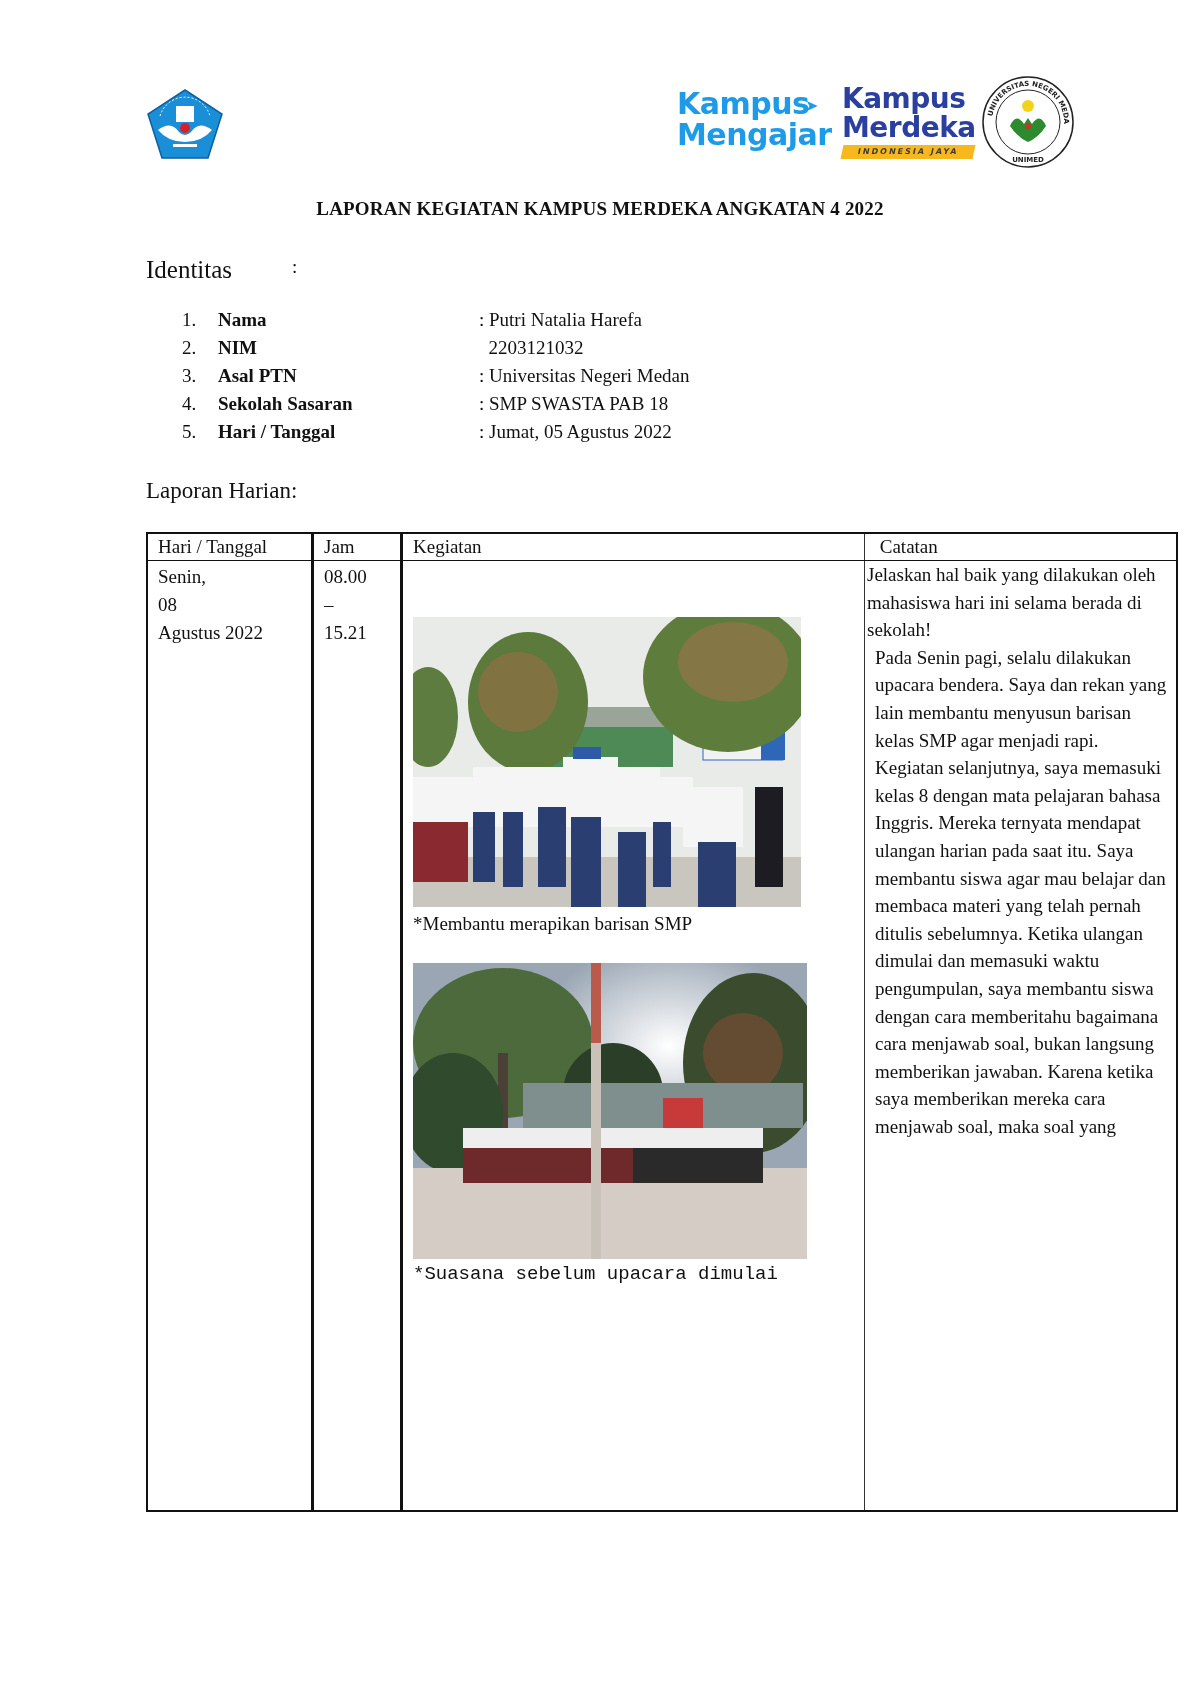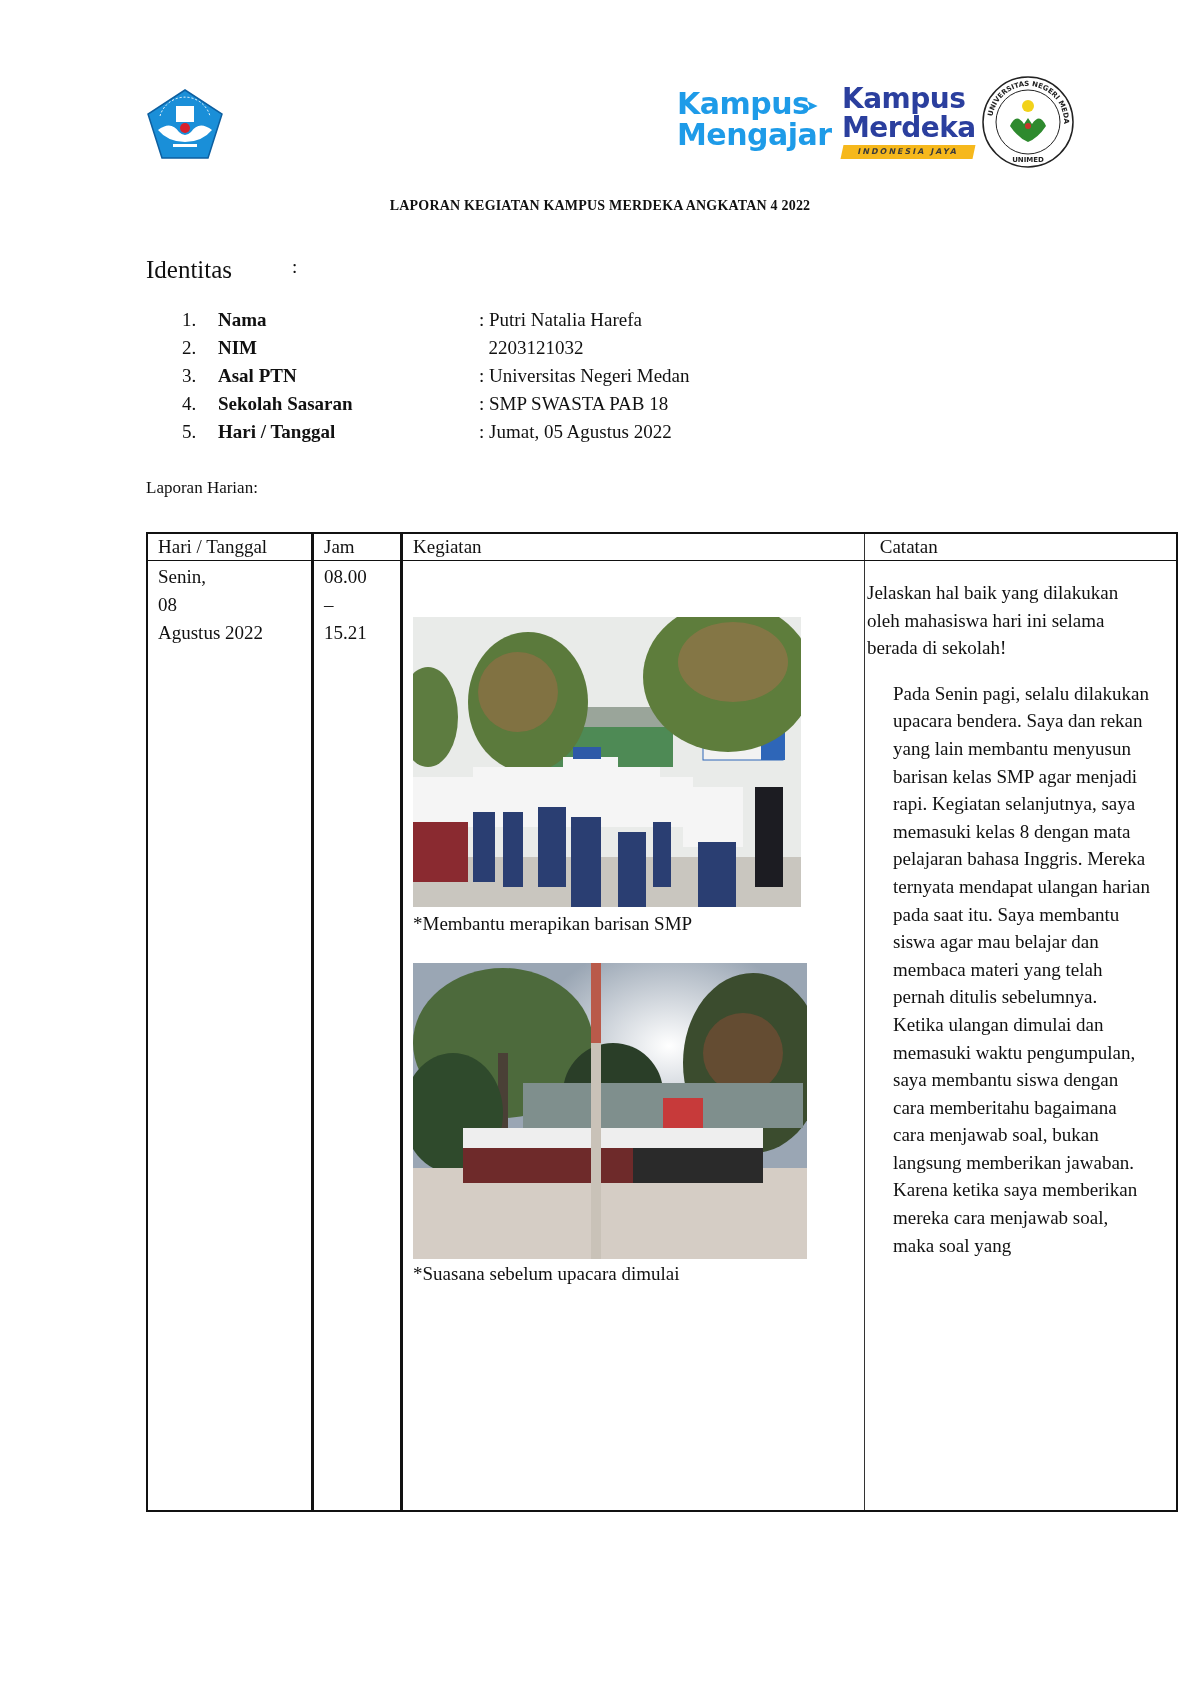--- a/index.html
+++ b/index.html
@@ -7,50 +7,50 @@
          font-family: "Liberation Serif", "DejaVu Serif", serif; color: #111; }
   .abs { position: absolute; }
 
   
   .tutwuri { left: 146px; top: 88px; width: 78px; height: 72px; }
   .km-mengajar { left: 677px; top: 88px; width: 150px; height: 72px; font-family: "DejaVu Sans", sans-serif; font-weight: bold; color: #1e9be8; line-height: 31px; font-size: 30px; letter-spacing: -0.5px; }
   .km-merdeka { left: 842px; top: 84px; width: 135px; height: 80px; font-family: "DejaVu Sans", sans-serif; font-weight: bold; color: #2b3f9e; line-height: 29px; font-size: 28px; letter-spacing: -0.5px; }
   .km-merdeka .bar { position: absolute; left: 0; top: 61px; width: 132px; height: 14px; background: #f6b81c; transform: skewX(-12deg); font-size: 8px; color: #3a3a3a; letter-spacing: 2px; text-align: center; line-height: 14px; font-weight: bold; }
   .unimed { left: 980px; top: 74px; width: 96px; height: 96px; }
 
-  .title { left: 0; width: 1200px; top: 198px; text-align: center; font-size: 14px; font-weight: bold; letter-spacing: 0.2px; }
+  .title { left: 0; width: 1200px; top: 198px; text-align: center; font-size: 19px; font-weight: bold; letter-spacing: 0.2px; }
   .ident-label { left: 146px; top: 256px; font-size: 25px; }
   .ident-colon { left: 292px; top: 256px; font-size: 19px; }
 
   .id-row { font-size: 19px; height: 28px; line-height: 28px; }
   .id-num { position: absolute; left: 182px; }
   .id-key { position: absolute; left: 218px; font-weight: bold; }
   .id-val { position: absolute; left: 436px; margin-left: 43px; }
 
-  .harian { left: 146px; top: 478px; font-size: 17px; }
+  .harian { left: 146px; top: 478px; font-size: 23px; }
 
   
   table.report { position: absolute; left: 146px; top: 532px; width: 1032px; height: 980px; border-collapse: collapse; border: 2.5px solid #111; font-size: 19px; }
   table.report th, table.report td { border: 1.5px solid #111; vertical-align: top; text-align: left; font-weight: normal; padding: 0 10px; }
   table.report th { height: 26px; line-height: 26px; }
   .c1 { width: 143px; border-right: 3px solid #111 !important; }
   .c2 { width: 66px; border-right: 3px solid #111 !important; }
   .c3 { width: 425px; border-right: 1px solid #333 !important; }
   .date-cell { line-height: 28px; padding-top: 2px !important; text-align: justify; }
   .jam-cell { line-height: 28px; padding-top: 2px !important; margin-top: 12px; }
   .keg-cell { position: relative; padding: 18px !important; }
   .catatan-cell { padding: 0 8px 0 10px !important; line-height: 27.6px; text-align: justify; }
-  .catatan-cell p { margin: 18px; }
+  .catatan-cell p { margin: 0; }
 
   .photo { position: absolute; left: 10px; overflow: hidden; }
   .photo1 { top: 56px; width: 388px; height: 290px; }
   .photo2 { top: 402px; width: 394px; height: 296px; }
   .caption { position: absolute; left: 10px; font-size: 19px; }
   .cap1 { top: 352px; }
-  .cap2 { top: 702px; }
+  .cap2 { top: 702px; font-family: Liberation Mono, monospace; }
 </style>
 </head>
 <body>
 
 <div class="abs tutwuri">
   <svg width="78" height="72" viewBox="0 0 78 72">
     <polygon points="39,2 76,26 62,70 16,70 2,26" fill="#1a8fd8" stroke="#0d5fa0" stroke-width="1.5"></polygon>
     <path d="M14,28 A26,26 0 0 1 64,28" fill="none" stroke="#ffffff" stroke-width="1" stroke-dasharray="2,2"></path>
     <rect x="30" y="18" width="18" height="16" fill="#ffffff"></rect>
     <path d="M12,42 Q25,32 33,44 Q39,50 45,44 Q53,32 66,42 Q56,54 39,54 Q22,54 12,42 Z" fill="#ffffff"></path>

